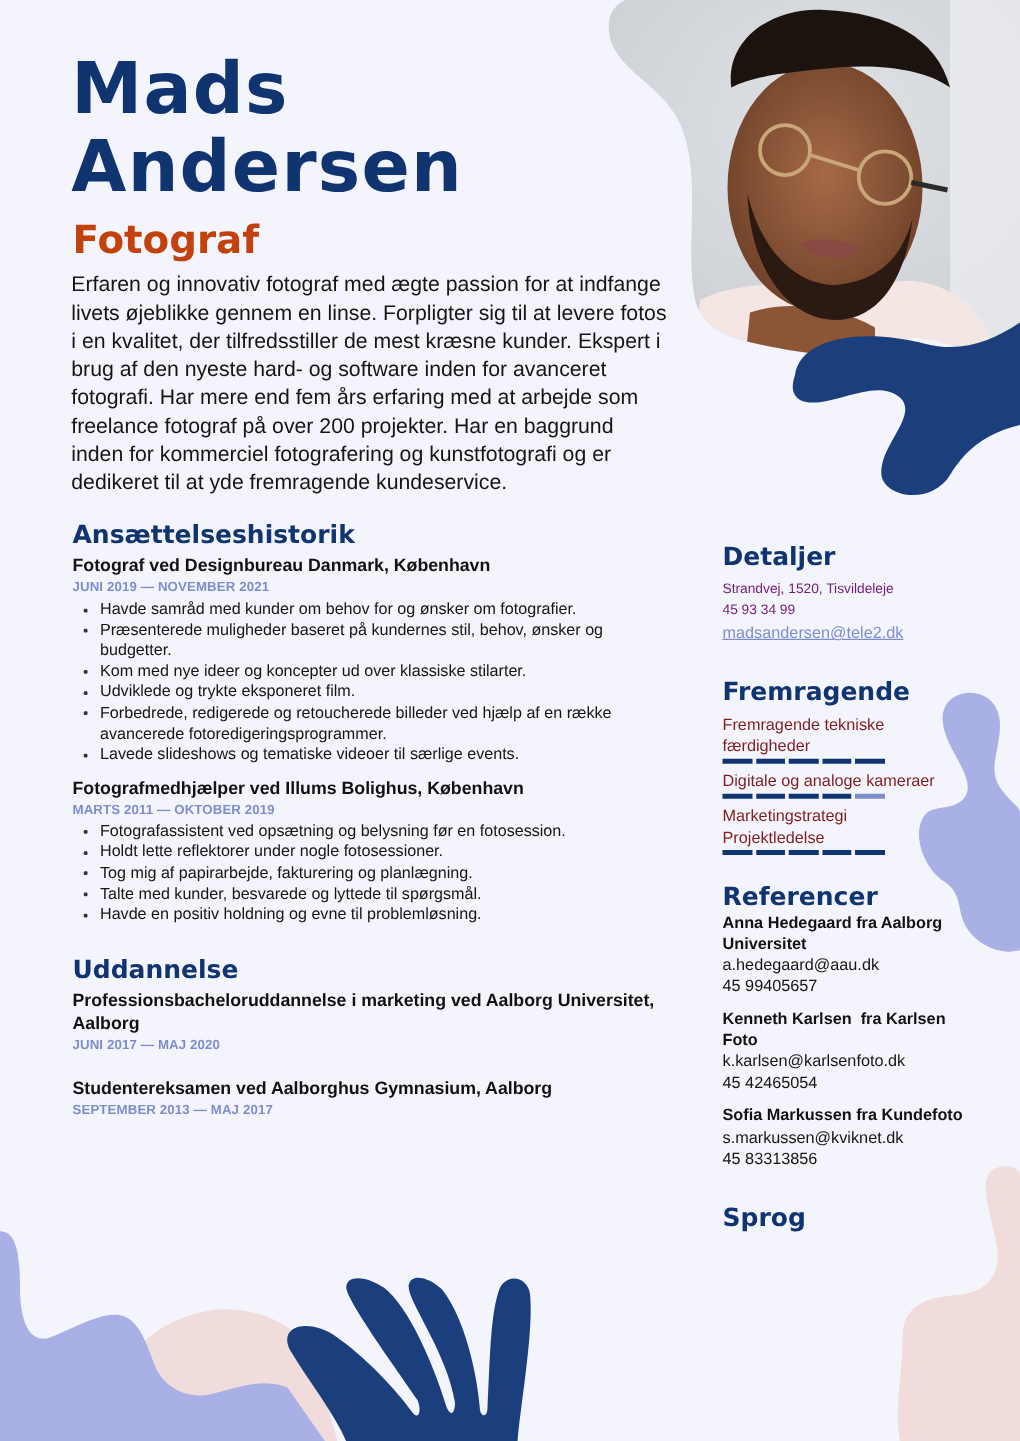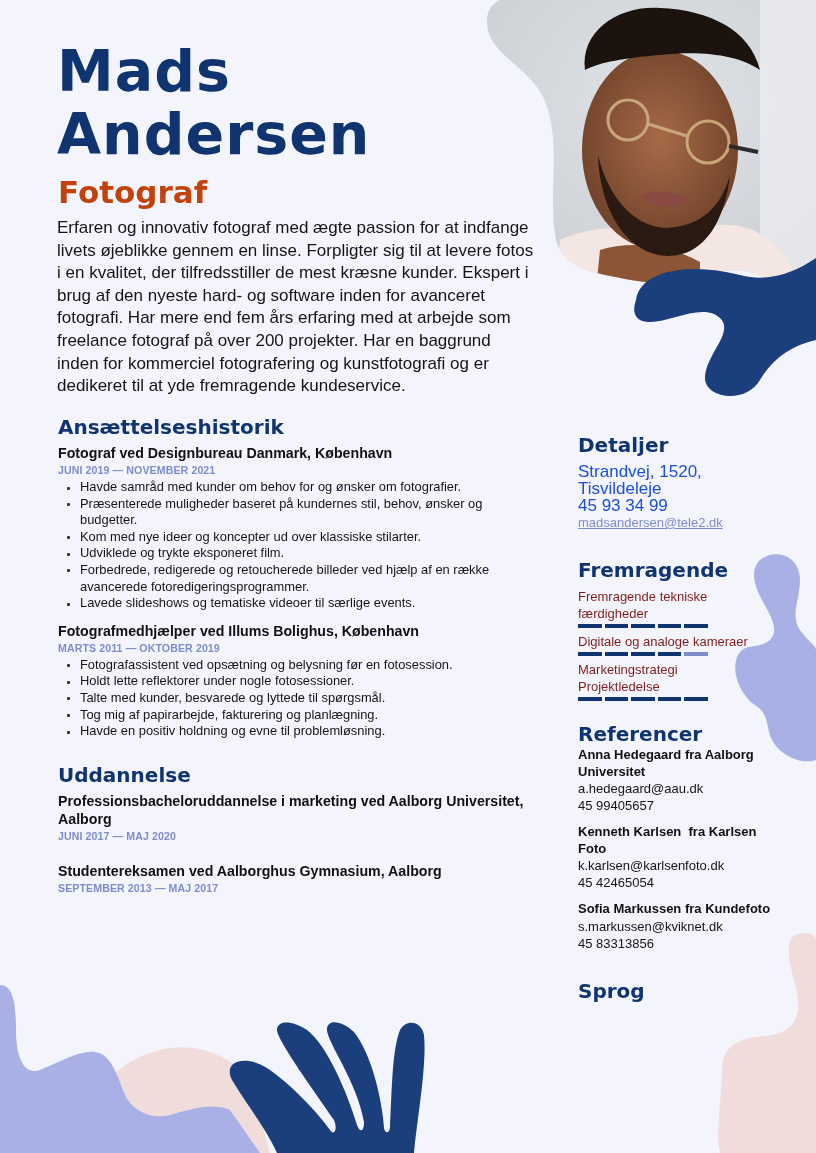--- a/index.html
+++ b/index.html
@@ -52,21 +52,21 @@
     width: 3px; height: 3px; background: #333; border-radius: 1px;
   }
   .job2 { margin-top: 10px; }
   .edu-title { margin-top: 22px; }
   .edu { margin-top: 4px; }
   .edu2 { margin-top: 18px; }
 
   
   .right { position: absolute; left: 578px; top: 432px; width: 200px; }
   .r-sec { margin-bottom: 0; }
-  .detail-line { font-size: 17px; line-height: 17px; color: #1d4ed8; }
+  .detail-line { font-size: 11px; line-height: 17px; color: #701a75; }
   .email-link { color: #7d8dcc; text-decoration: underline; font-size: 13px; line-height: 17px; display: block; }
   .skill { margin-top: 3px; }
   .skill-name { font-size: 13px; line-height: 17px; color: #7f1d1d; }
   .bar { display: flex; gap: 3px; margin-top: 2px; margin-bottom: 5px; }
   .seg { width: 23.6px; height: 4px; background: #0f3470; }
   .seg.off { background: #7d8dcc; }
   .ref { margin-top: 0; }
   .ref + .ref { margin-top: 10px; }
   .ref-name { font-weight: bold; font-size: 13px; line-height: 16.5px; color: #111; }
   .ref-line { font-size: 13px; line-height: 17px; color: #151515; }
@@ -148,22 +148,22 @@
           <li>Lavede slideshows og tematiske videoer til særlige events.</li>
         </ul>
       </div>
 
       <div class="job job2">
         <div class="job-head">Fotografmedhjælper ved Illums Bolighus, København</div>
         <div class="dates">MARTS 2011 — OKTOBER 2019</div>
         <ul class="bullets">
           <li>Fotografassistent ved opsætning og belysning før en fotosession.</li>
           <li>Holdt lette reflektorer under nogle fotosessioner.</li>
+          <li>Tog mig af papirarbejde, fakturering og planlægning.</li>
           <li>Talte med kunder, besvarede og lyttede til spørgsmål.</li>
-          <li>Tog mig af papirarbejde, fakturering og planlægning.</li>
           <li>Havde en positiv holdning og evne til problemløsning.</li>
         </ul>
       </div>
     </section>
 
     <section>
       <h2 class="sec-title edu-title">Uddannelse</h2>
       <div class="edu">
         <div class="job-head">Professionsbacheloruddannelse i marketing ved Aalborg Universitet, Aalborg</div>
         <div class="dates">JUNI 2017 — MAJ 2020</div>

